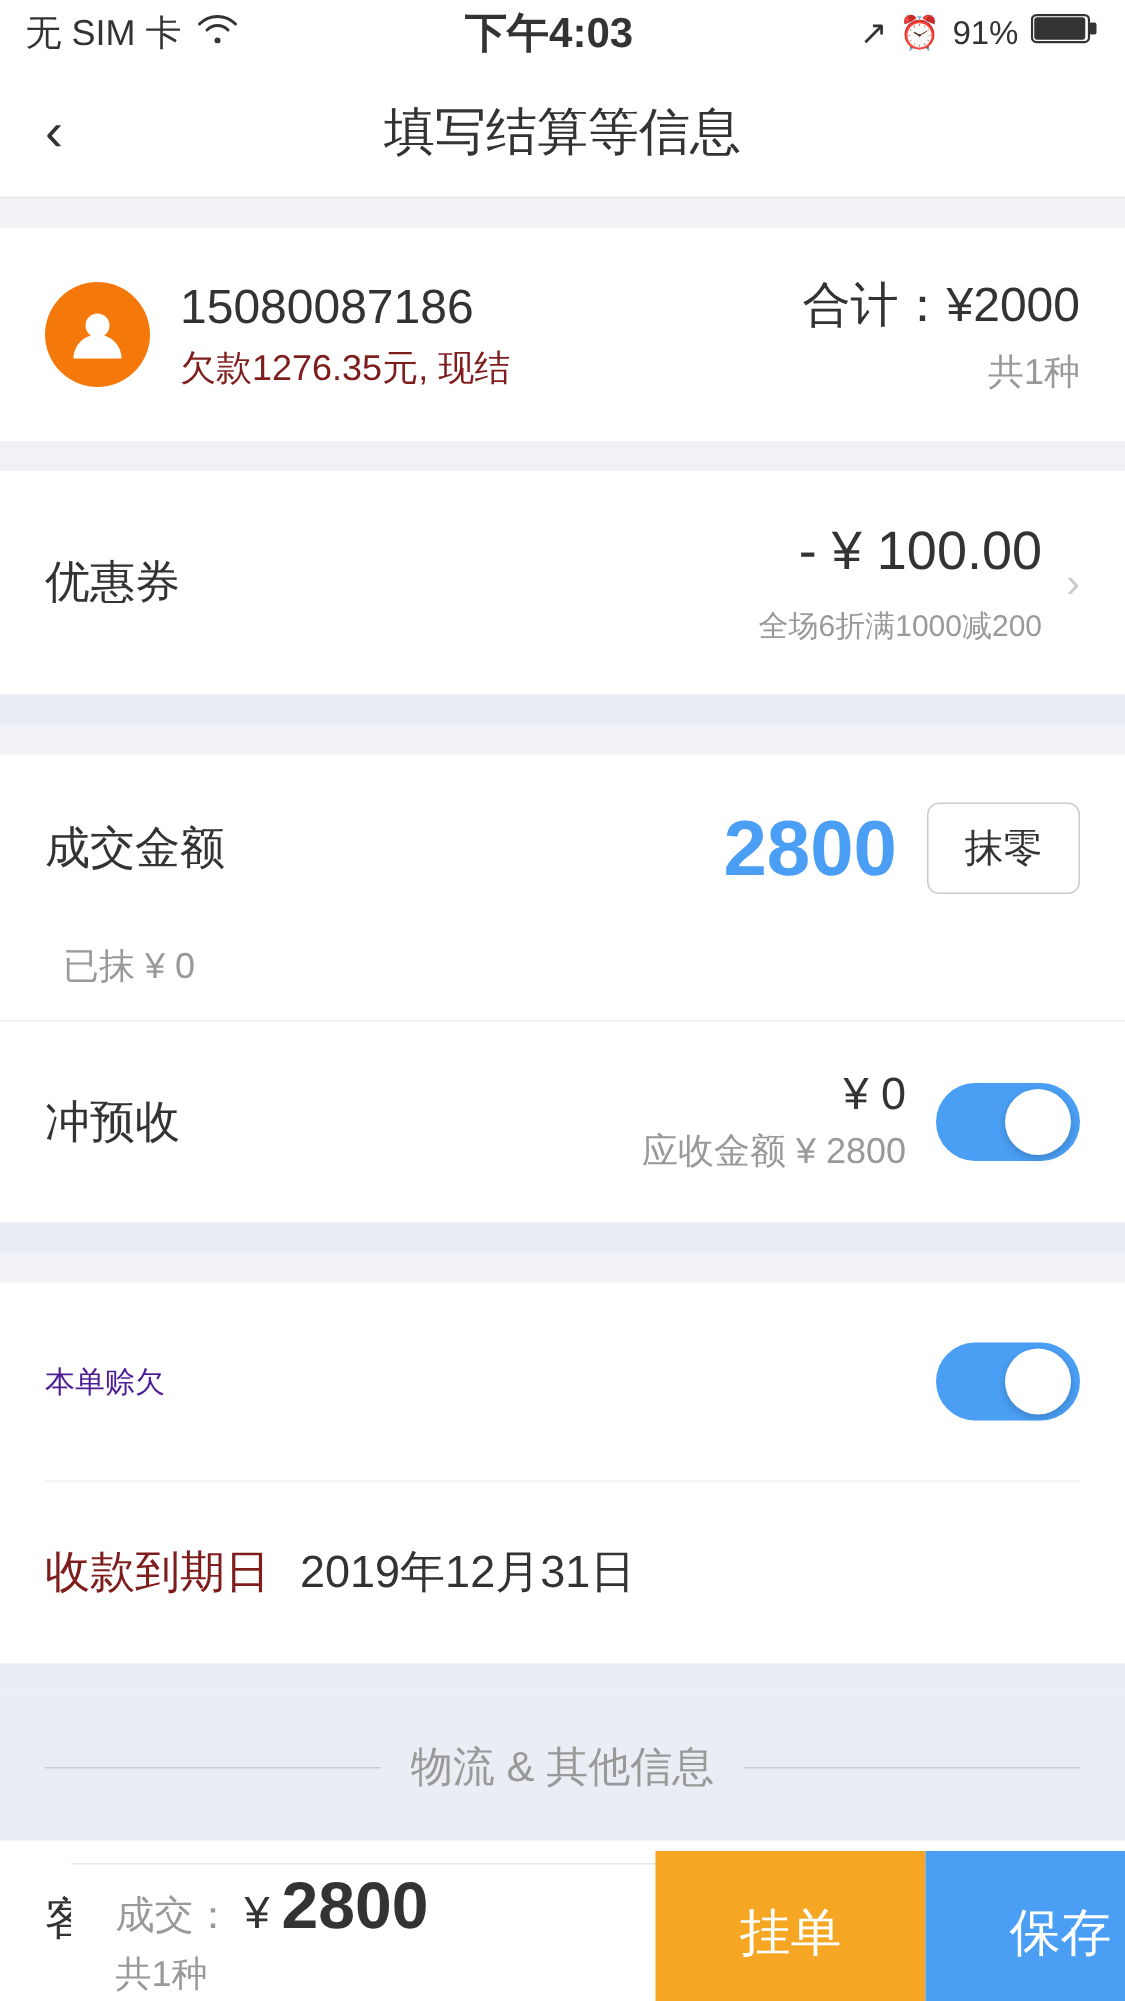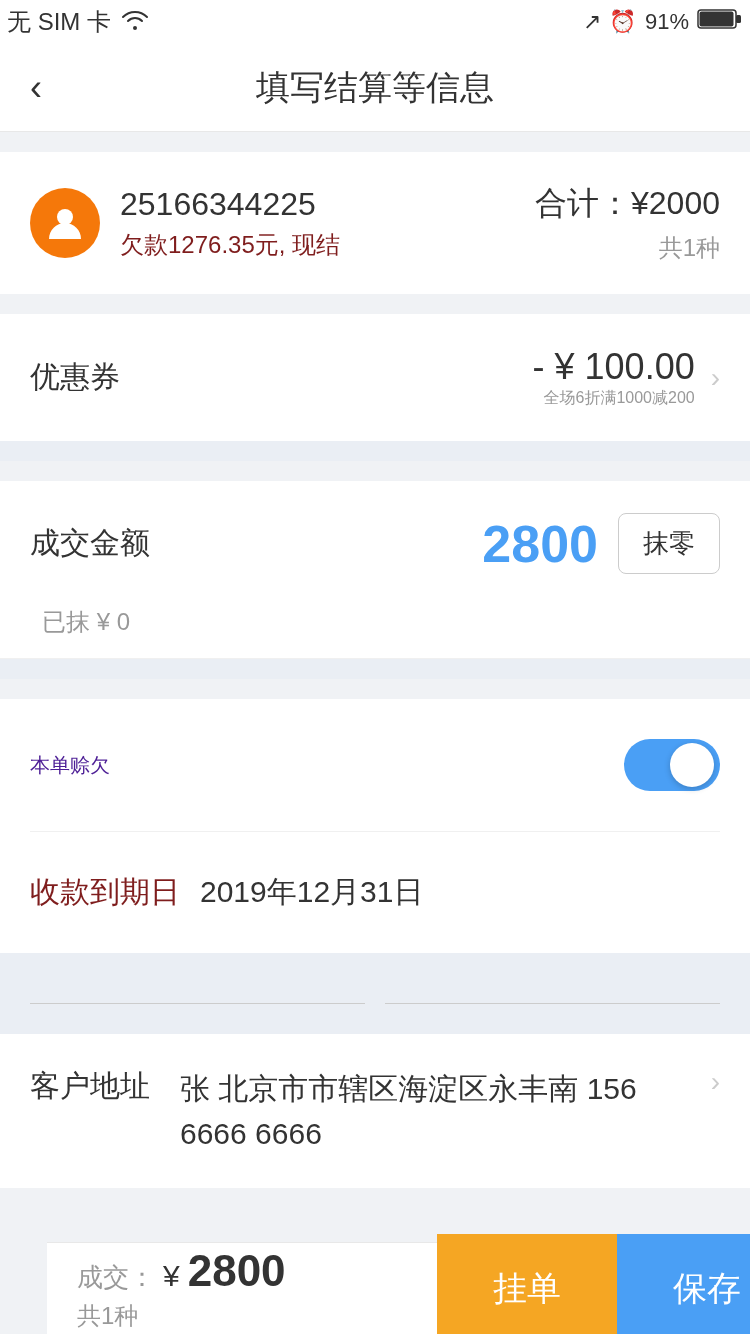--- a/index.html
+++ b/index.html
@@ -14,21 +14,21 @@
       position: relative;
     }
 
     
     .status-bar {
       background: #fff;
       height: 44px;
       display: flex;
       align-items: center;
       justify-content: space-between;
-      padding: 0 7px;
+      padding: 0 17px;
       font-size: 24px;
       font-weight: 500;
     }
     .status-left { display: flex; align-items: center; gap: 10px; }
     .status-center { font-size: 28px; font-weight: 600; }
     .status-right { display: flex; align-items: center; gap: 8px; font-size: 22px; }
 
     
     .nav-bar {
       background: #fff;
@@ -92,21 +92,21 @@
       display: flex;
       align-items: center;
       justify-content: space-between;
       padding: 32px 30px;
       border-bottom: 1px solid #f0f0f0;
     }
     .section-row:last-child { border-bottom: none; }
     .row-label { font-size: 30px; color: #333; }
     .row-right { display: flex; align-items: center; gap: 16px; text-align: right; }
     .discount-amount { font-size: 36px; color: #333; font-weight: 500; }
-    .discount-sub { font-size: 16px; color: #999; margin-top: 0; }
+    .discount-sub { font-size: 20px; color: #999; margin-top: 16px; }
     .chevron-right { font-size: 28px; color: #ccc; }
 
     
     .deal-section {
       background: #fff;
       margin-top: 20px;
     }
     .deal-row {
       display: flex;
       align-items: center;
@@ -251,20 +251,21 @@
   <div class="status-left">
     <span>无 SIM 卡</span>
     <span>
       <svg width="28" height="20" viewBox="0 0 28 20" fill="none">
         <path d="M14 16a2 2 0 1 1 0 4 2 2 0 0 1 0-4z" fill="#333"></path>
         <path d="M7 11c1.9-1.9 4.5-3 7-3s5.1 1.1 7 3" stroke="#333" stroke-width="2" fill="none" stroke-linecap="round"></path>
         <path d="M2 7c3.2-3.2 7.6-5 12-5s8.8 1.8 12 5" stroke="#333" stroke-width="2" fill="none" stroke-linecap="round"></path>
       </svg>
     </span>
   </div>
+  <div class="status-center">下午4:03</div>
   <div class="status-right">
     <span>↗</span>
     <span>⏰</span>
     <span>91%</span>
     <span>
       <svg width="46" height="22" viewBox="0 0 46 22" fill="none">
         <rect x="1" y="2" width="38" height="18" rx="3" stroke="#333" stroke-width="1.5" fill="none"></rect>
         <rect x="39" y="7" width="5" height="8" rx="1.5" fill="#333"></rect>
         <rect x="2.5" y="3.5" width="34" height="15" rx="2" fill="#333"></rect>
       </svg>
@@ -281,21 +282,21 @@
 
   <div class="customer-card">
     <div class="customer-left">
       <div class="avatar">
         <svg width="40" height="40" viewBox="0 0 40 40" fill="none">
           <circle cx="20" cy="14" r="8" fill="white"></circle>
           <path d="M4 36c0-8.8 7.2-16 16-16s16 7.2 16 16" fill="white"></path>
         </svg>
       </div>
       <div>
-        <div class="customer-info-name">25166344225</div>
+        <div class="customer-info-name">15080087186</div>
         <div class="customer-info-sub">欠款1276.35元, 现结</div>
       </div>
     </div>
     <div class="customer-right">
       <div class="total-amount">合计：¥2000</div>
       <div class="total-count">共1种</div>
     </div>
   </div>
 
   <div class="section">
@@ -317,20 +318,32 @@
     <div class="deal-row">
       <span class="deal-label">成交金额</span>
       <div class="deal-right">
         <span class="deal-amount">2800</span>
         <button class="round-btn">抹零</button>
       </div>
     </div>
     <div class="deal-sub">已抹  ¥ 0</div>
 
     <div style="border-top:1px solid #f0f0f0;"></div>
+    <div class="prepay-row">
+      <span class="prepay-left">冲预收</span>
+      <div class="prepay-right">
+        <div class="prepay-amount-block">
+          <div class="prepay-amount">¥ 0</div>
+          <div class="prepay-sub">应收金额 ¥ 2800</div>
+        </div>
+        <div class="toggle">
+          <div class="toggle-knob"></div>
+        </div>
+      </div>
+    </div>
   </div>
 
   <div class="divider-section"></div>
 
   <div class="section">
     <div class="debt-row">
       <span class="debt-label">本单赊欠</span>
       <div class="toggle">
         <div class="toggle-knob"></div>
       </div>
@@ -339,20 +352,21 @@
     <div class="date-row">
       <span class="date-label">收款到期日</span>
       <span class="date-value">2019年12月31日</span>
     </div>
   </div>
 
   <div class="divider-section"></div>
 
   <div class="logistics-header">
     <div class="logistics-line"></div>
+    <span class="logistics-label">物流 &amp; 其他信息</span>
     <div class="logistics-line"></div>
   </div>
 
   <div class="address-row">
     <span class="address-label">客户地址</span>
     <span class="address-value">张 北京市市辖区海淀区永丰南 156 6666 6666</span>
     <span class="chevron-right" style="color:#ccc;font-size:28px;margin-left:16px;">›</span>
   </div>
 
 </div>

